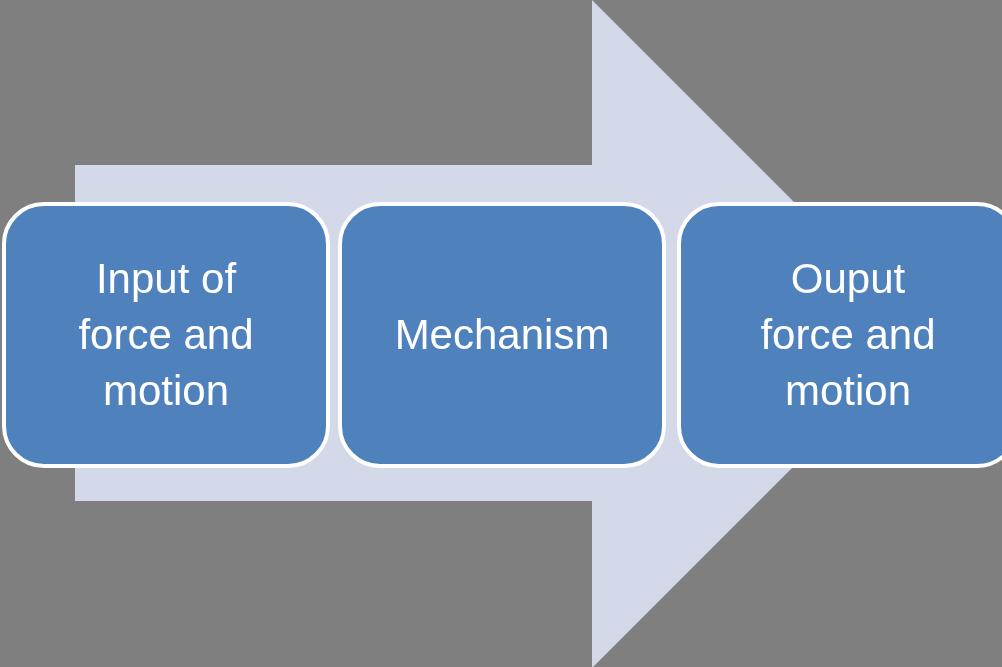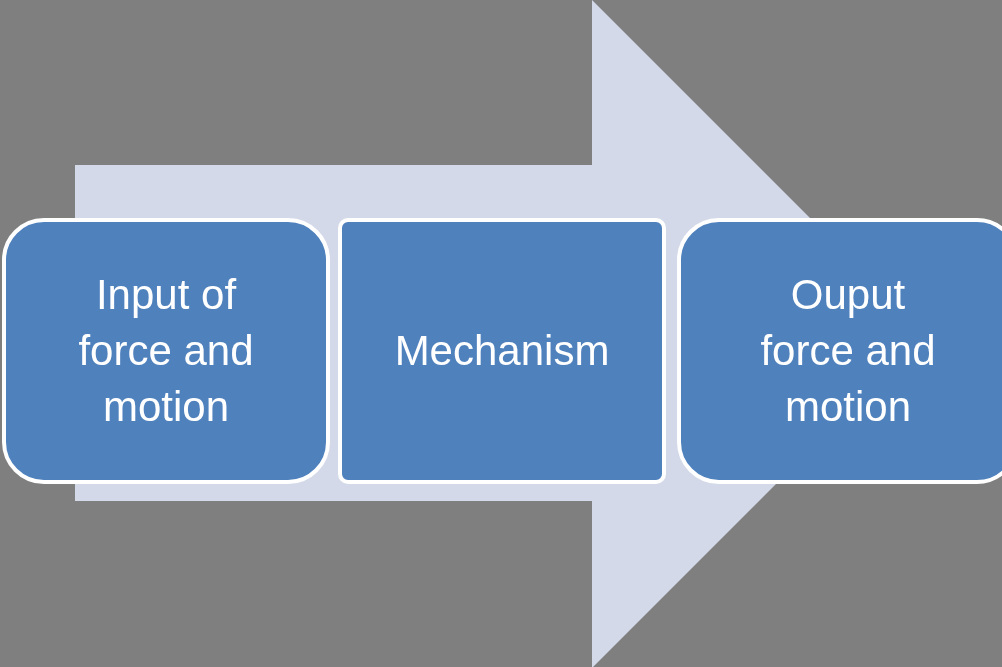--- a/index.html
+++ b/index.html
@@ -17,36 +17,36 @@
   .arrow-svg {
     position: absolute;
     left: 0;
     top: 0;
     width: 1002px;
     height: 667px;
     display: block;
   }
   .step {
     position: absolute;
-    top: 218px;
+    top: 202px;
     height: 266px;
     box-sizing: border-box;
     background: var(--box, #4f81bd);
     border: 4px solid var(--box-border, #ffffff);
     border-radius: 42px;
     display: flex;
     align-items: center;
     justify-content: center;
     color: var(--text, #ffffff);
     font-size: 42px;
     line-height: 56px;
     text-align: center;
   }
   .step-1 { left: 2px;   width: 328px; }
-  .step-2 { left: 338px; width: 328px; border-radius: 10px; }
+  .step-2 { left: 338px; width: 328px; }
   .step-3 { left: 677px; width: 342px; }
   .step-1 .label { max-width: 230px; }
   .step-2 .label { max-width: 280px; }
   .step-3 .label { max-width: 200px; }
   .label { margin: 0 auto; }
 </style>
 </head>
 <body>
 
 <div class="canvas">

